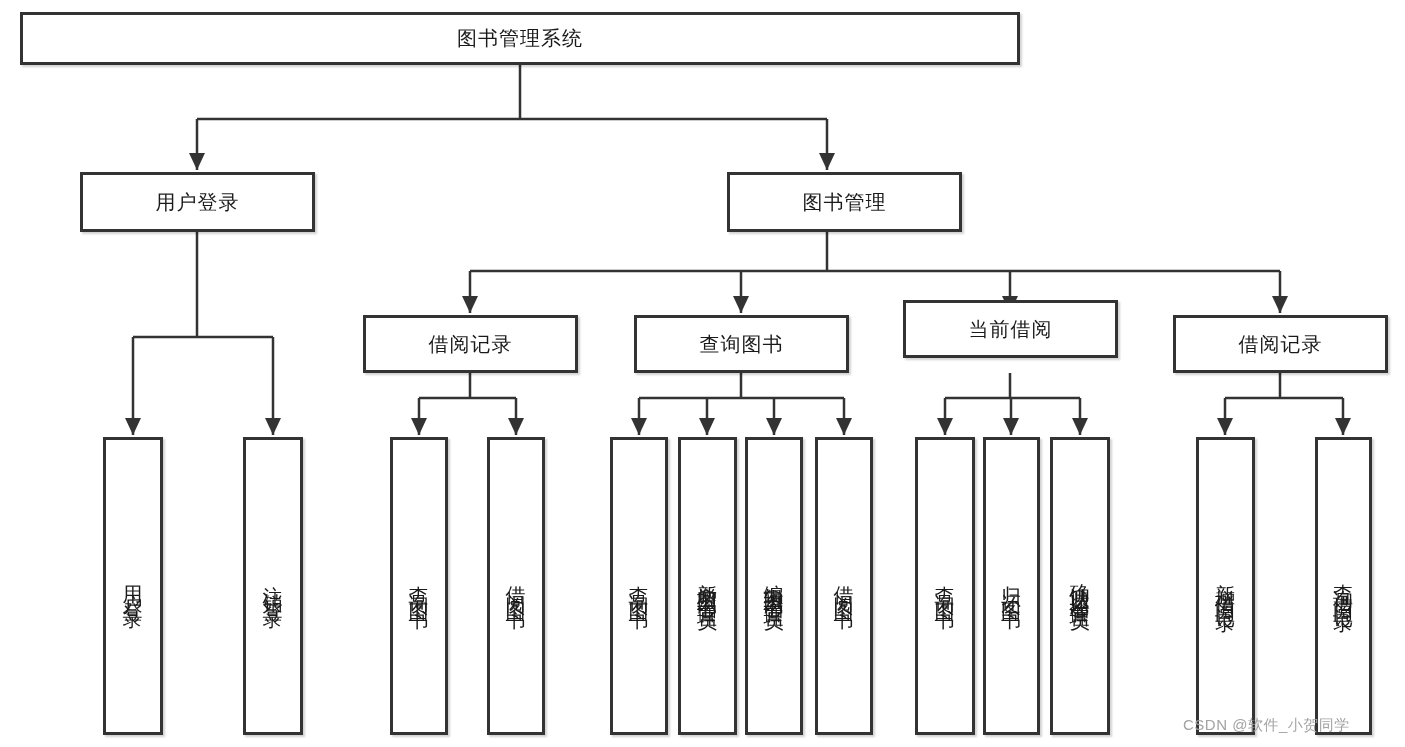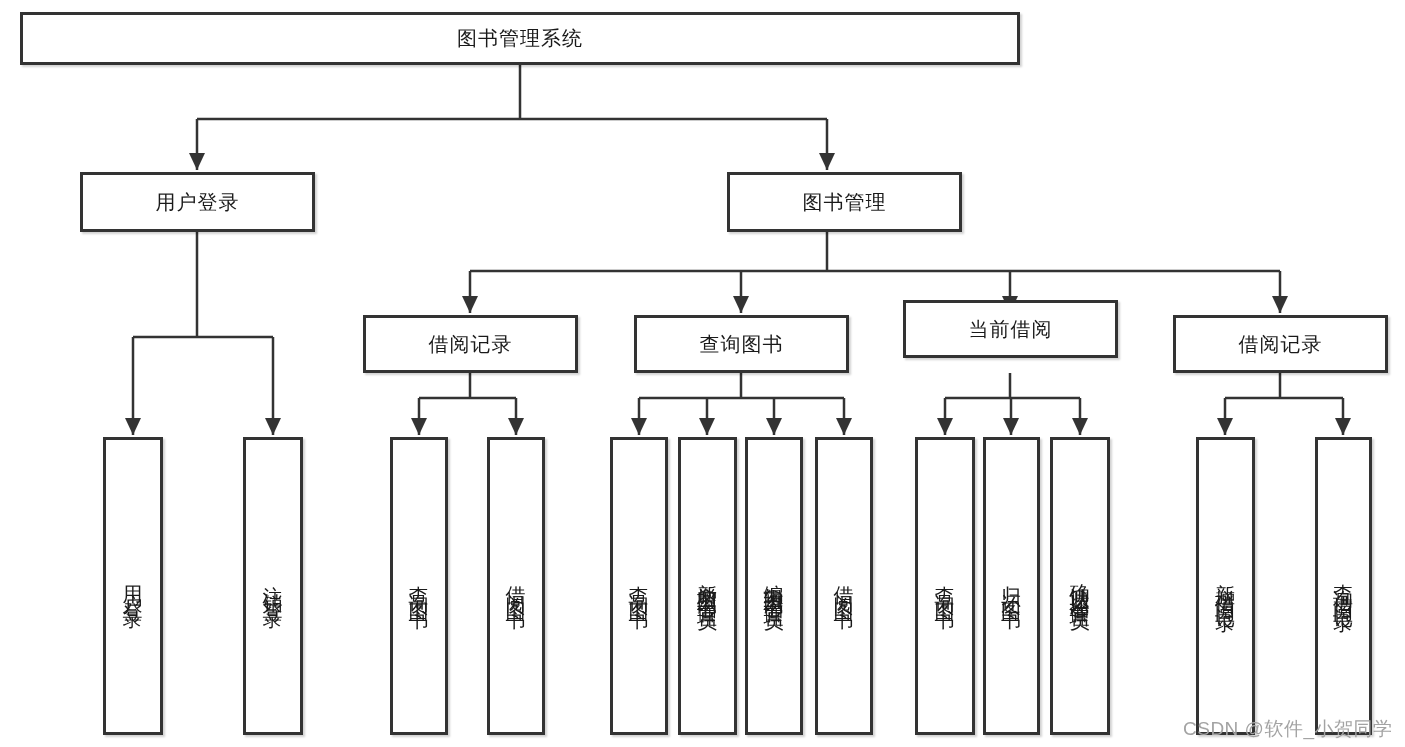--- a/index.html
+++ b/index.html
@@ -46,21 +46,21 @@
     writing-mode: vertical-rl;
     text-orientation: mixed;
     letter-spacing: 8px;
     line-height: 1;
     white-space: nowrap;
   }
   .watermark {
     position: absolute;
     left: 1183px;
     top: 716px;
-    font-size: 19px;
+    font-size: 15px;
     color: #a3a3a3;
     white-space: nowrap;
     z-index: 10;
     letter-spacing: 0.5px;
     text-align: right;
   }
 </style>
 </head>
 <body>
 

